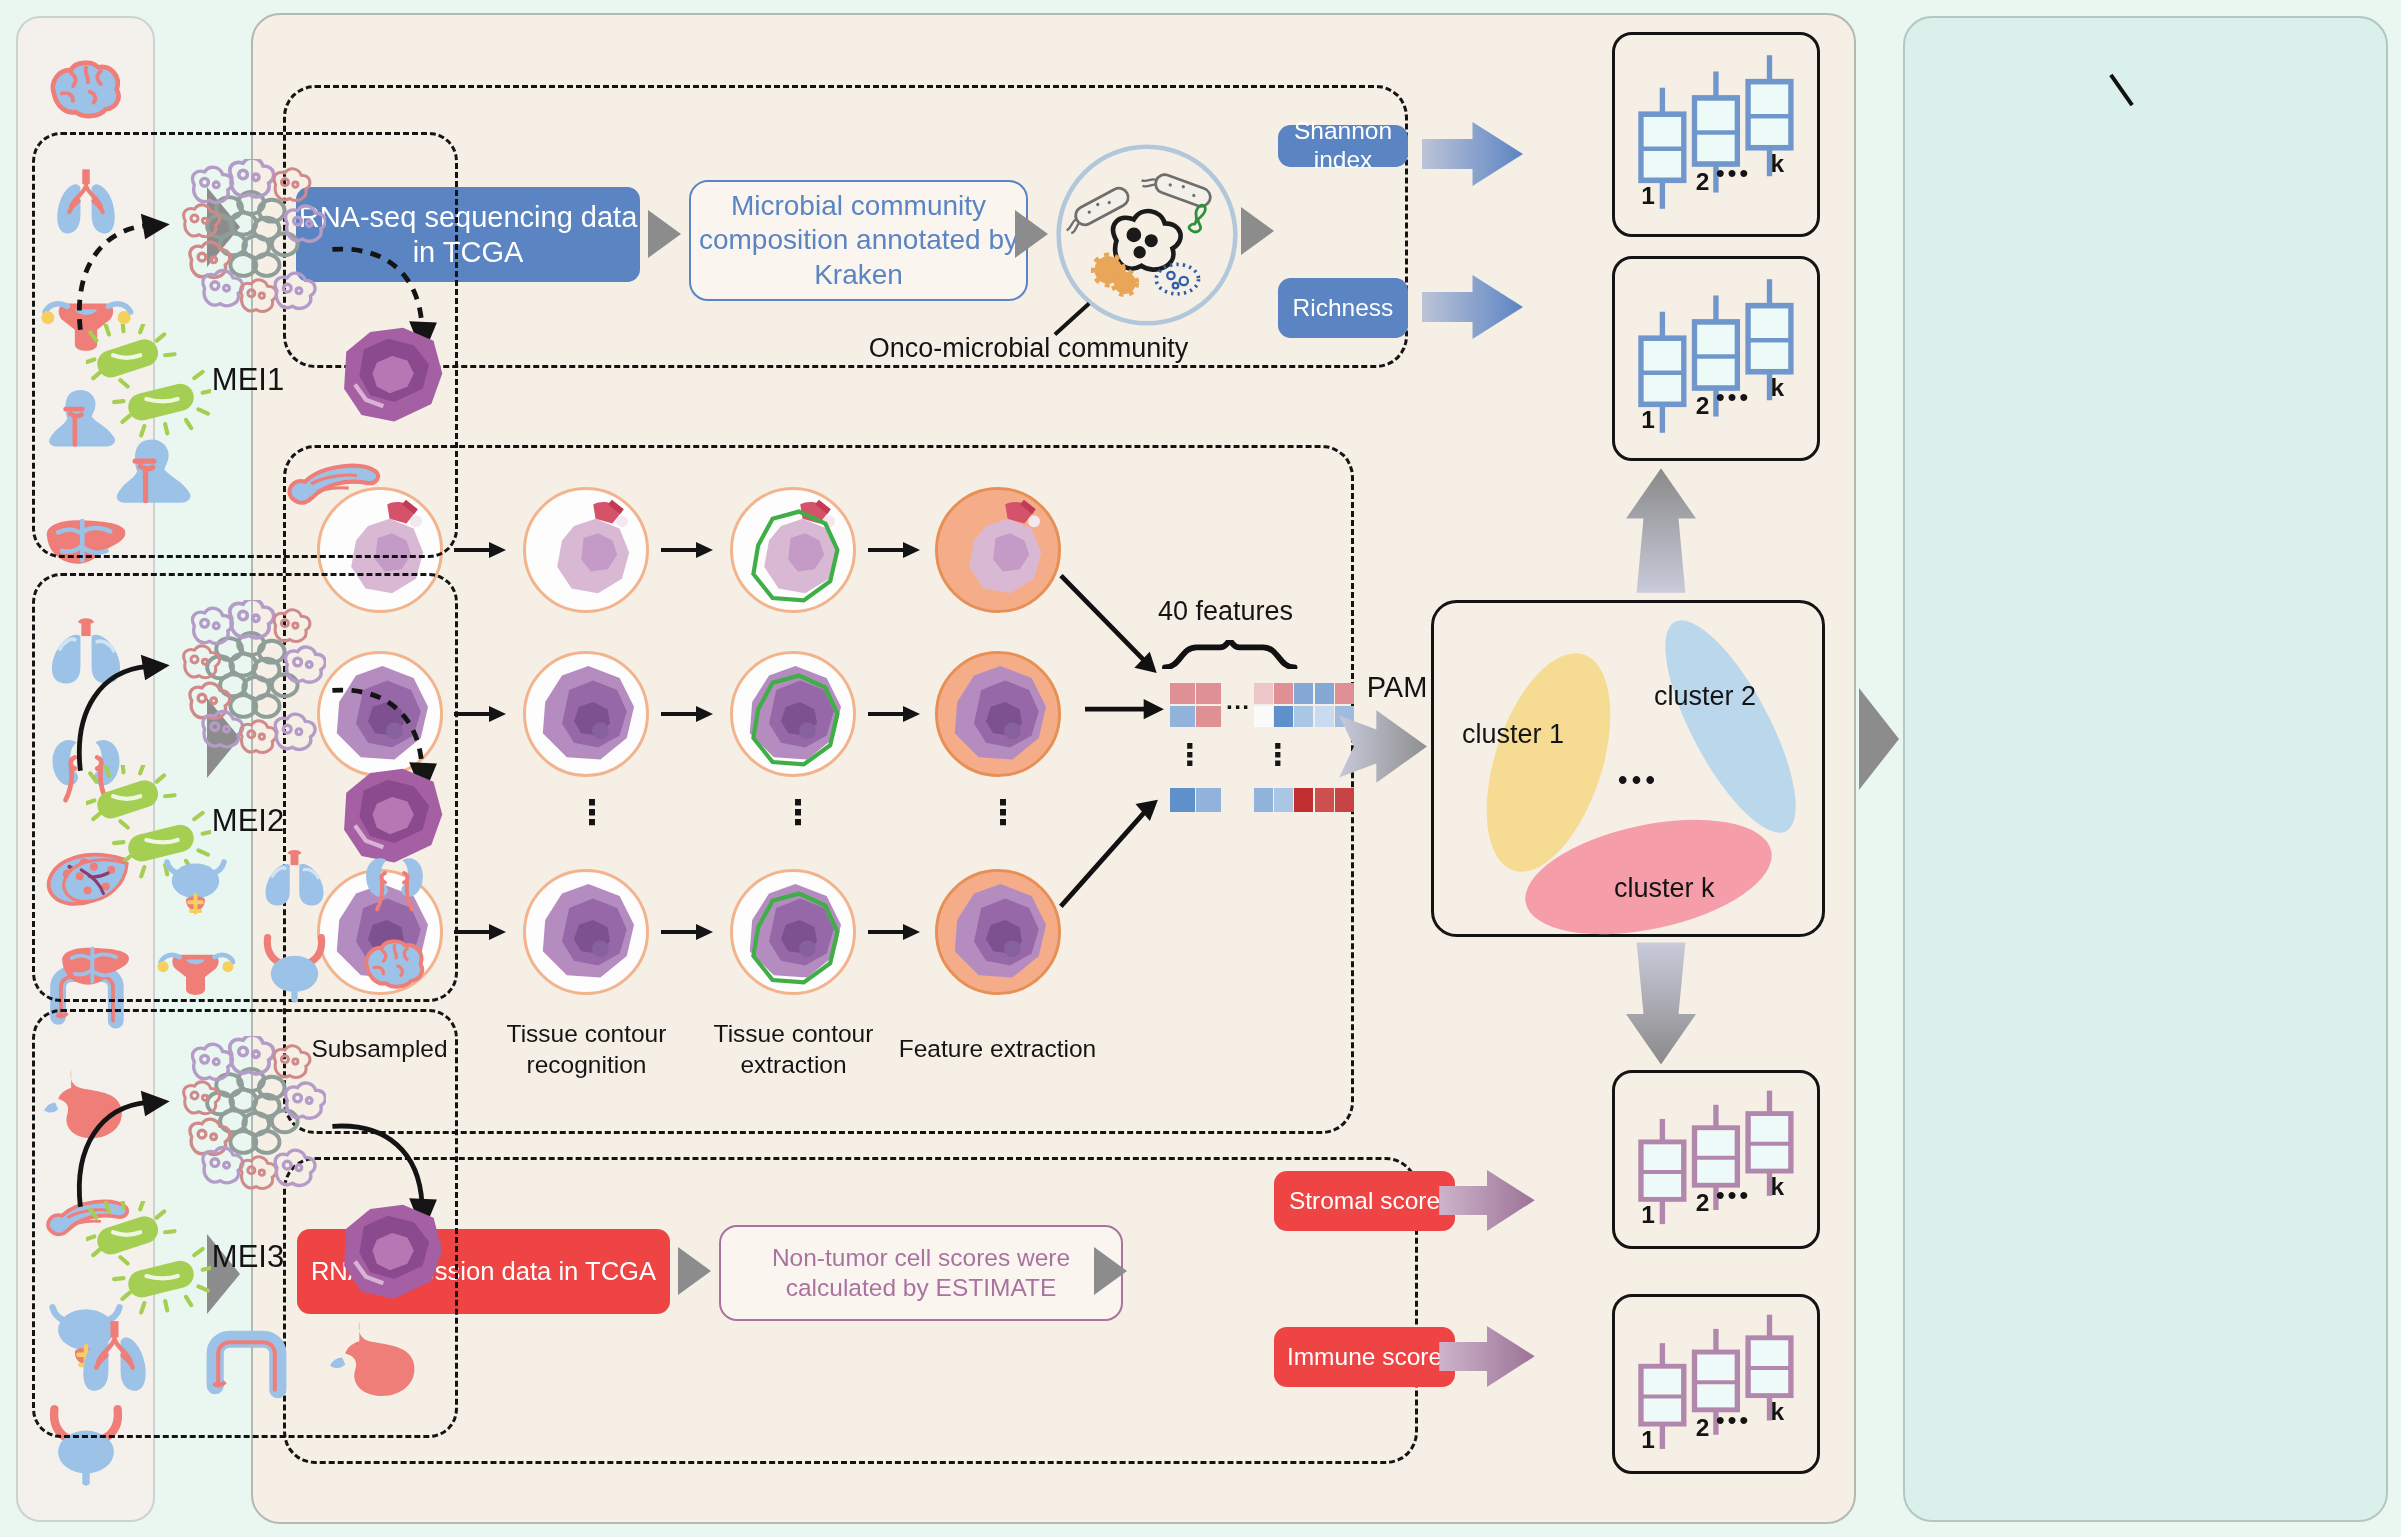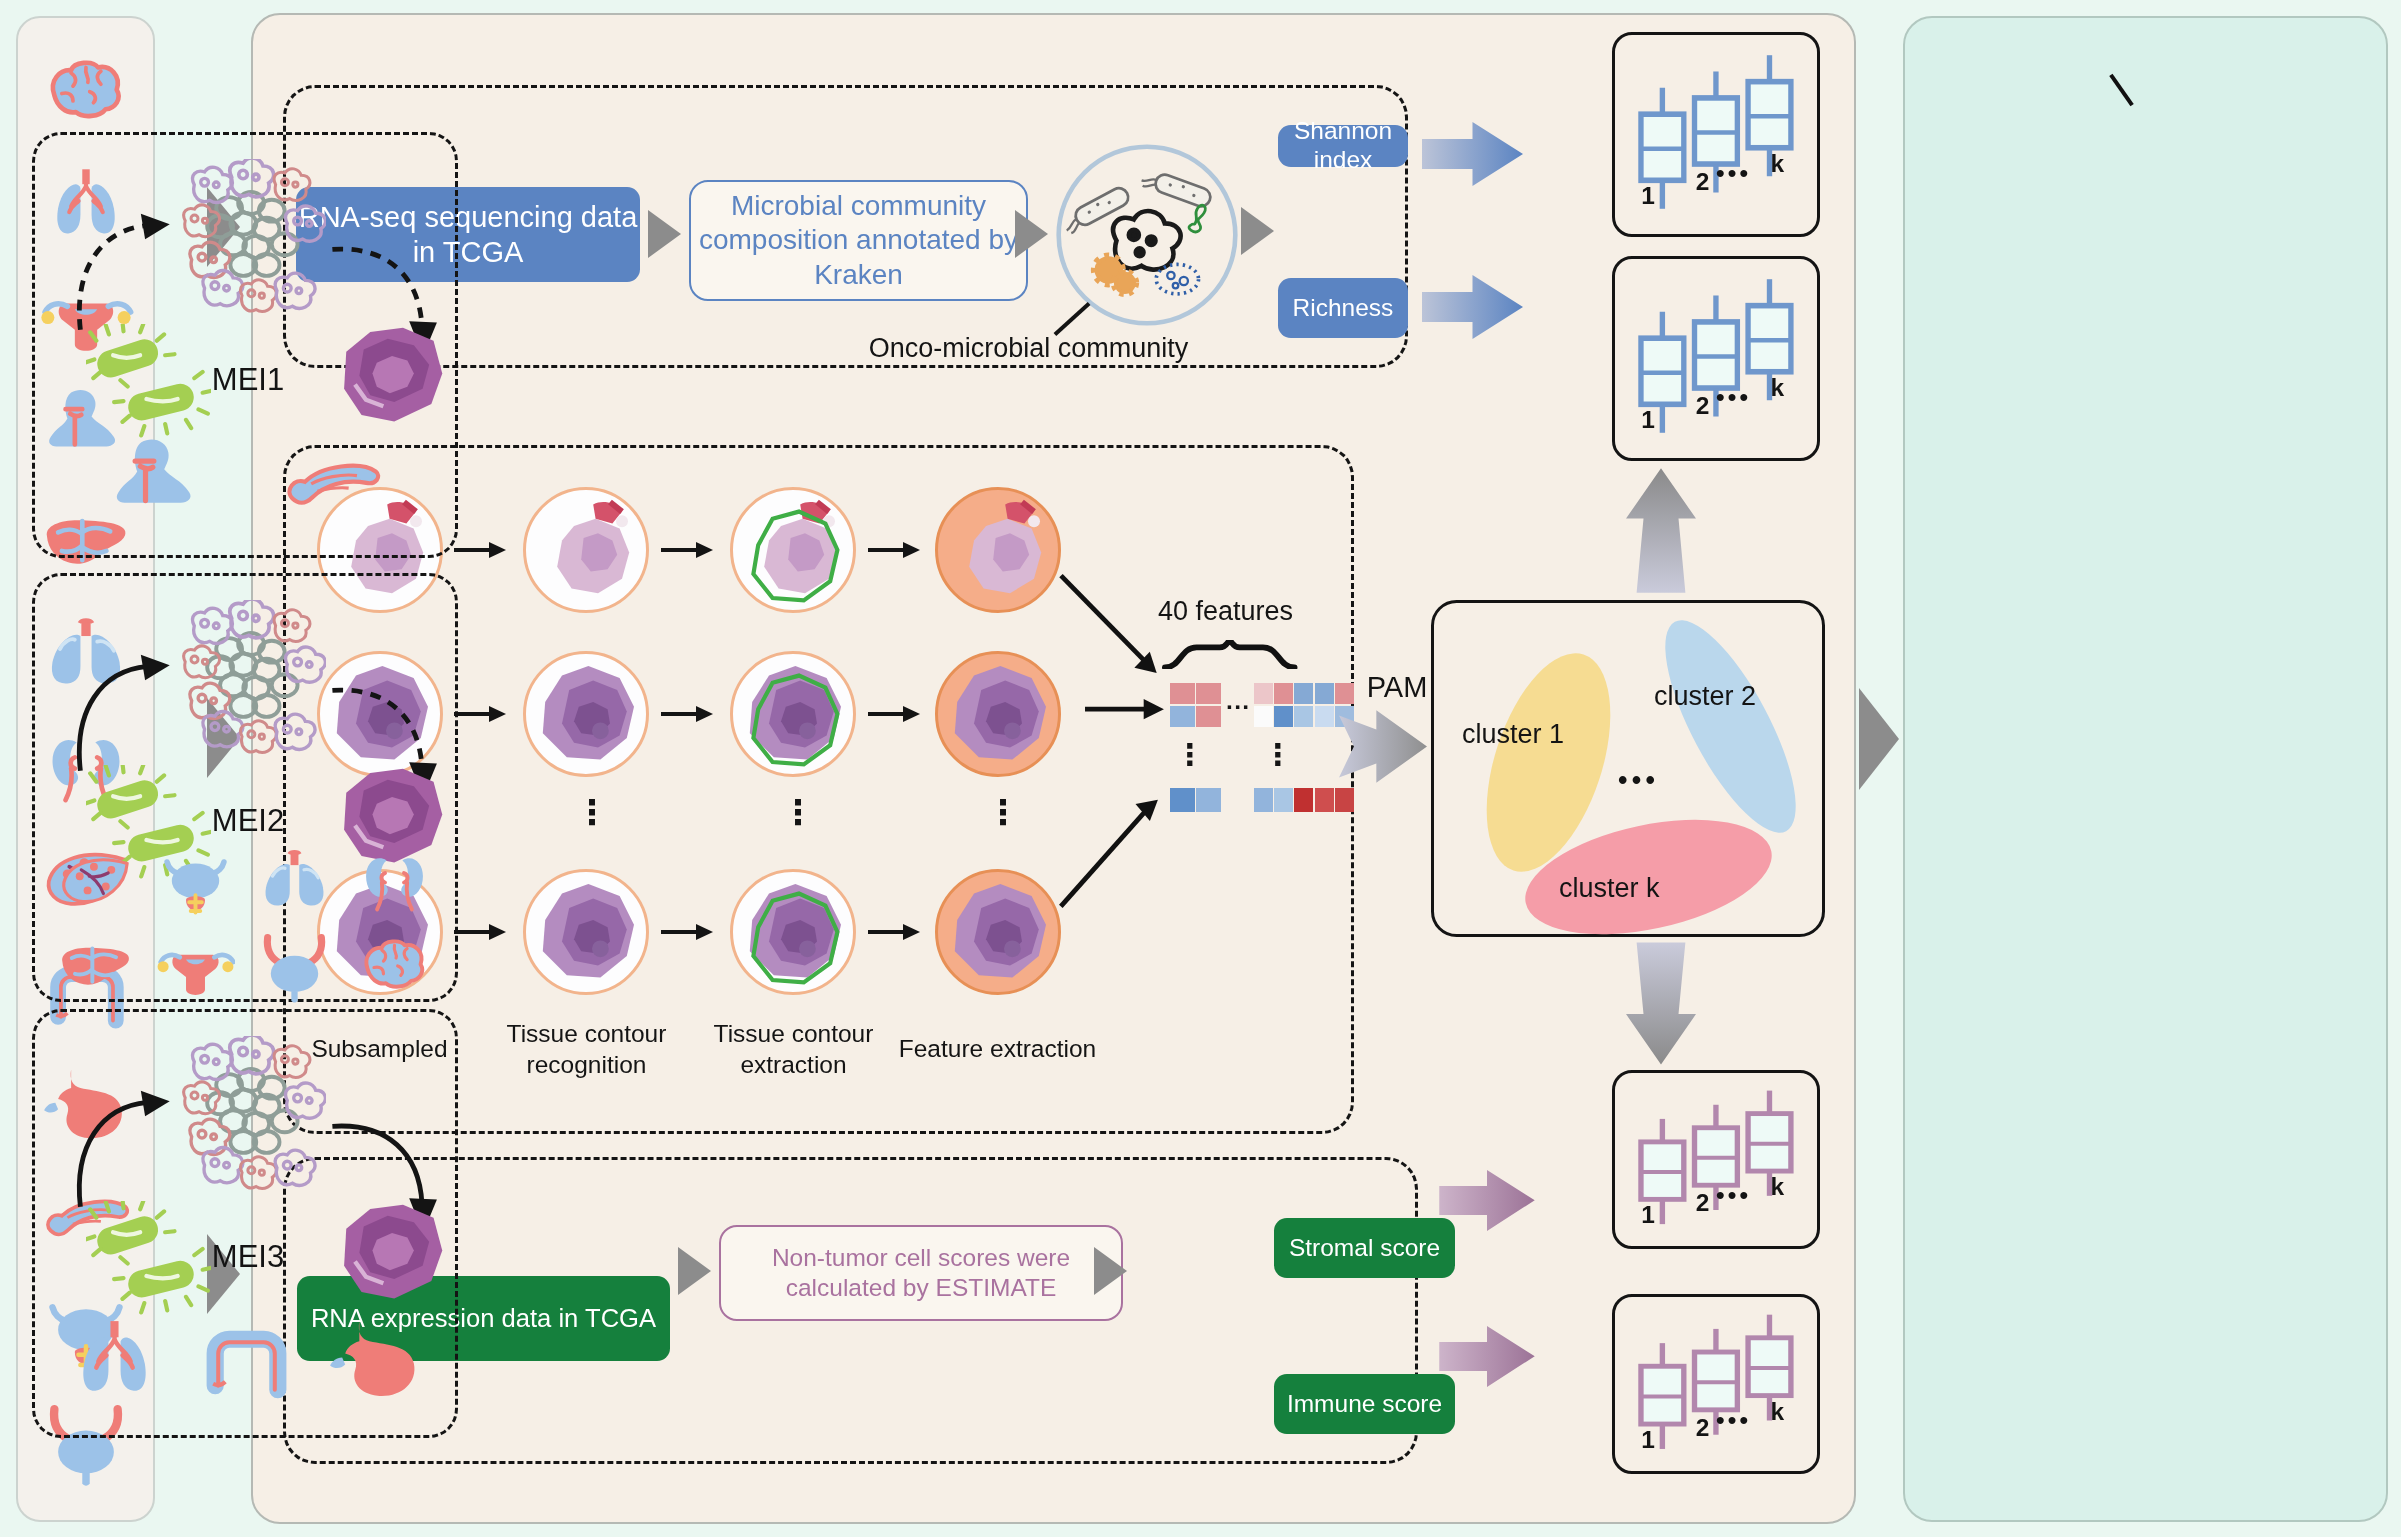--- a/index.html
+++ b/index.html
@@ -10,21 +10,21 @@
   .sidebar{left:16px;top:16px;width:139px;height:1506px;background:#f4f1ec;border:2.1px solid #ccd3cf;border-radius:24px;
            display:flex;flex-direction:column;align-items:center;justify-content:space-between;padding:29px 0;box-sizing:border-box;}
   .side-icon{width:104px;height:93px;flex:0 0 auto;}
   .side-icon svg{width:100%;height:100%;}
   .main-panel{left:251px;top:13.3px;width:1605px;height:1511px;background:#f6efe6;border:2.7px solid #b5b9b4;border-radius:29px;box-sizing:border-box;}
   .right-panel{left:1903px;top:16px;width:485px;height:1506px;background:#d9f1ea;border:2.7px solid #b2c8c0;border-radius:29px;box-sizing:border-box;}
   .dashed-box{border:3.2px dashed #141414;border-radius:32px;box-sizing:border-box;}
   
   .bluebox{background:#5b84c2;color:#fff;border-radius:12.8px;display:flex;align-items:center;justify-content:center;text-align:center;line-height:1.18;}
   .outline-blue{background:#faf6ef;border:2.7px solid #5b84c2;color:#5b84c2;border-radius:19px;display:flex;align-items:center;justify-content:center;text-align:center;line-height:1.22;}
-  .mauvebox{background:#15803d;color:#fff;border-radius:12.8px;display:flex;align-items:center;justify-content:center;text-align:center;line-height:1.18;margin-top:47px;}
+  .mauvebox{background:#ef4444;color:#fff;border-radius:12.8px;display:flex;align-items:center;justify-content:center;text-align:center;line-height:1.18;}
   .outline-mauve{background:#faf6ef;border:2.7px solid #a9729f;color:#a9729f;border-radius:18px;display:flex;align-items:center;justify-content:center;text-align:center;line-height:1.22;}
   .lbl{text-align:center;}
   
   .tri-r{width:0;height:0;border-top:40px solid transparent;border-bottom:40px solid transparent;border-left:33px solid #8c8c8c;}
   .tri-sm{width:0;height:0;border-top:24.5px solid transparent;border-bottom:24.5px solid transparent;border-left:33px solid #8c8c8c;}
   
   .bp-panel{border:3.7px solid #141414;border-radius:20px;box-sizing:border-box;background:#f6efe6;}
   .bp-panel svg{position:absolute;left:3%;top:4%;width:94%;height:92%;}
   .bpl{position:absolute;font-size:24.5px;font-weight:bold;color:#141414;}
   .bpl.t1{left:13%;top:74%;}
@@ -404,21 +404,21 @@
         <polygon points="0,12 70,38 70,2 165,70 70,138 70,102 0,128 28,70" fill="url(#gg1)"></polygon>
       </svg>
     </div>
 
   <div class="abs" style="left:1431px;top:600px;width:394px;height:337px;border:3.2px solid #141414;border-radius:25.6px;box-sizing:border-box;"></div>
   <div class="ellipse" style="left:1495px;top:649px;width:107px;height:227px;background:#f6dc92;transform:rotate(18deg);"></div>
   <div class="ellipse" style="left:1692px;top:608px;width:77px;height:237px;background:#bad7ec;transform:rotate(-28deg);"></div>
   <div class="ellipse" style="left:1523px;top:825px;width:251px;height:104px;background:#f59da8;transform:rotate(-12deg);"></div>
   <div class="cl-lbl" style="left:1462px;top:719px;width:171px;">cluster 1</div>
   <div class="cl-lbl" style="left:1654px;top:681px;width:171px;">cluster 2</div>
-  <div class="cl-lbl" style="left:1559px;top:873px;width:171px;">cluster k</div>
+  <div class="cl-lbl" style="left:1614px;top:873px;width:171px;">cluster k</div>
   <div class="cl-lbl" style="left:1618px;top:765px;width:85px;font-weight:bold;letter-spacing:4.3px;">•••</div>
 
   <div class="abs gradarrow" style="left:1626px;top:468px;width:70px;height:125px;">
     <svg viewBox="0 0 132 235">
         <defs>
           <linearGradient id="gu1" x1="0" y1="0" x2="0" y2="1">
             <stop offset="0" stop-color="#8a8a8a"></stop>
             <stop offset="1" stop-color="#cacbdb"></stop>
           </linearGradient>
         </defs>

